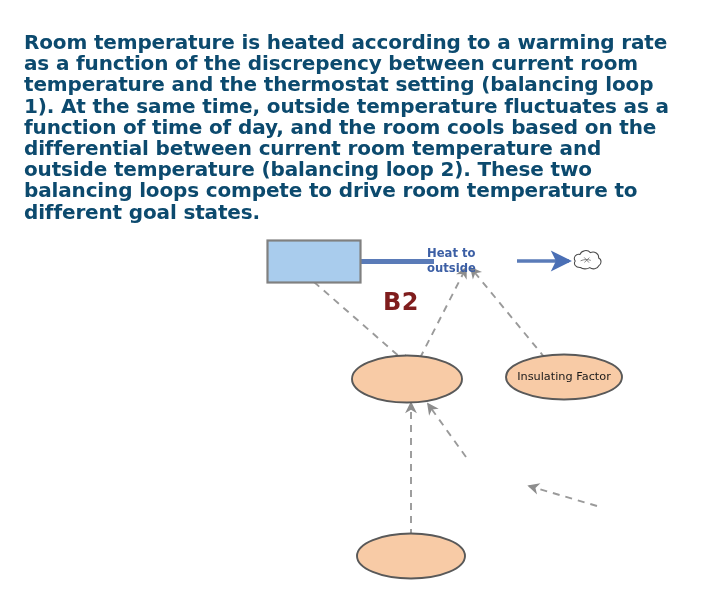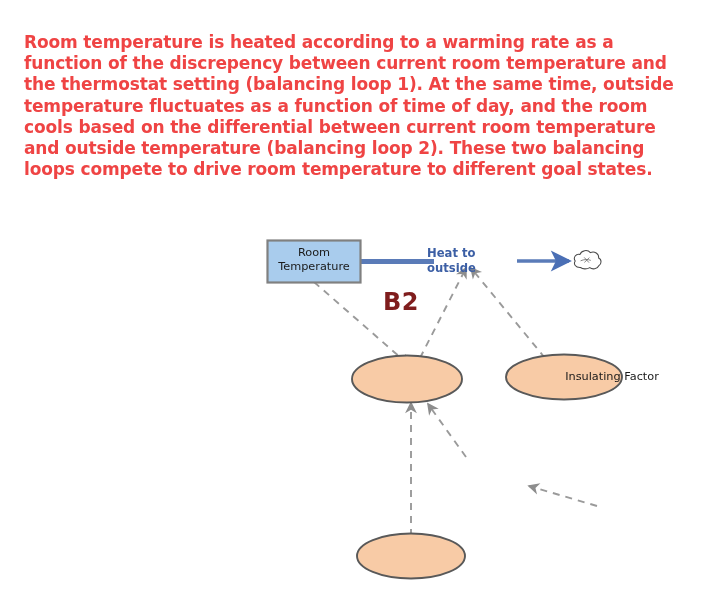--- a/index.html
+++ b/index.html
@@ -16,23 +16,23 @@
     font-family: "DejaVu Sans", "Liberation Sans", sans-serif;
   }
 
   
   #description-block {
     position: absolute;
     left: 24px;
     top: 32px;
     width: 666px;
     font-family: "DejaVu Sans", "Liberation Sans", sans-serif;
-    font-size: 17px;
+    font-size: 20px;
     line-height: 21.2px;
-    color: #ef4444;
+    color: #0c4a6e;
     letter-spacing: -0.15px;
     font-weight: 600;
   }
 
   
   #diagram-canvas {
     position: absolute;
     left: 0;
     top: 0;
     width: 713px;
@@ -66,21 +66,20 @@
   }
   #discrepency-label {
     left: 348px;
     top: 366px;
     width: 118px;
   }
   #insulating-factor-label {
     left: 505px;
     top: 370px;
     width: 118px;
-    padding-left: 48px;
   }
   #outside-base-temp-label {
     left: 356px;
     top: 542px;
     width: 112px;
   }
 
   #heat-to-outside-label {
     position: absolute;
     left: 427px;
@@ -155,22 +154,20 @@
 
     <rect x="267.5" y="240.5" width="93" height="42" fill="#a9cced" stroke="#808080" stroke-width="2.2"></rect>
 
     <ellipse cx="407" cy="379" rx="55" ry="23.5" fill="#f8cba6" stroke="#595959" stroke-width="1.9"></ellipse>
 
     <ellipse cx="564" cy="377" rx="58" ry="22.5" fill="#f8cba6" stroke="#595959" stroke-width="1.9"></ellipse>
 
     <ellipse cx="411" cy="556" rx="54" ry="22.5" fill="#f8cba6" stroke="#595959" stroke-width="1.9"></ellipse>
   </svg>
 
-  <div class="node-label" id="room-temperature-label">Room
-Temperature</div>
 
 
   <div class="node-label" id="insulating-factor-label">Insulating Factor</div>
 
 
   <div id="heat-to-outside-label">Heat to
 outside</div>
 
   <div id="loop-label-b2">B2</div>
 

